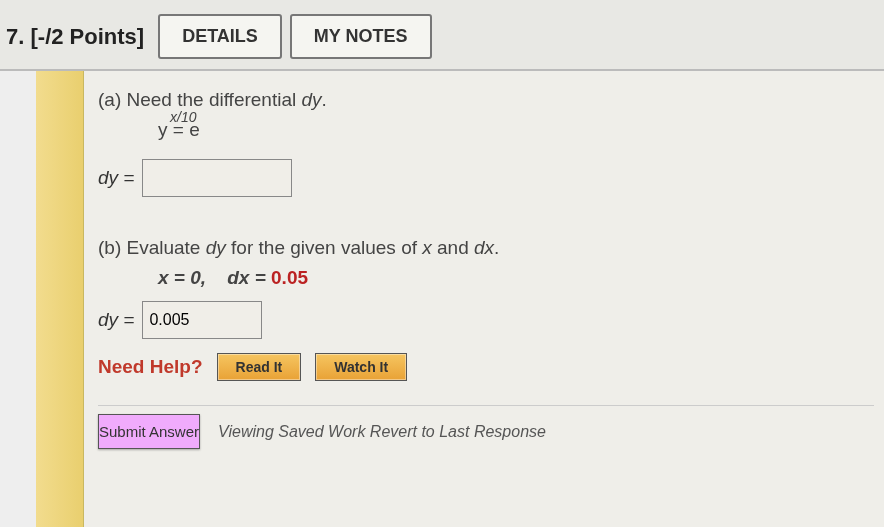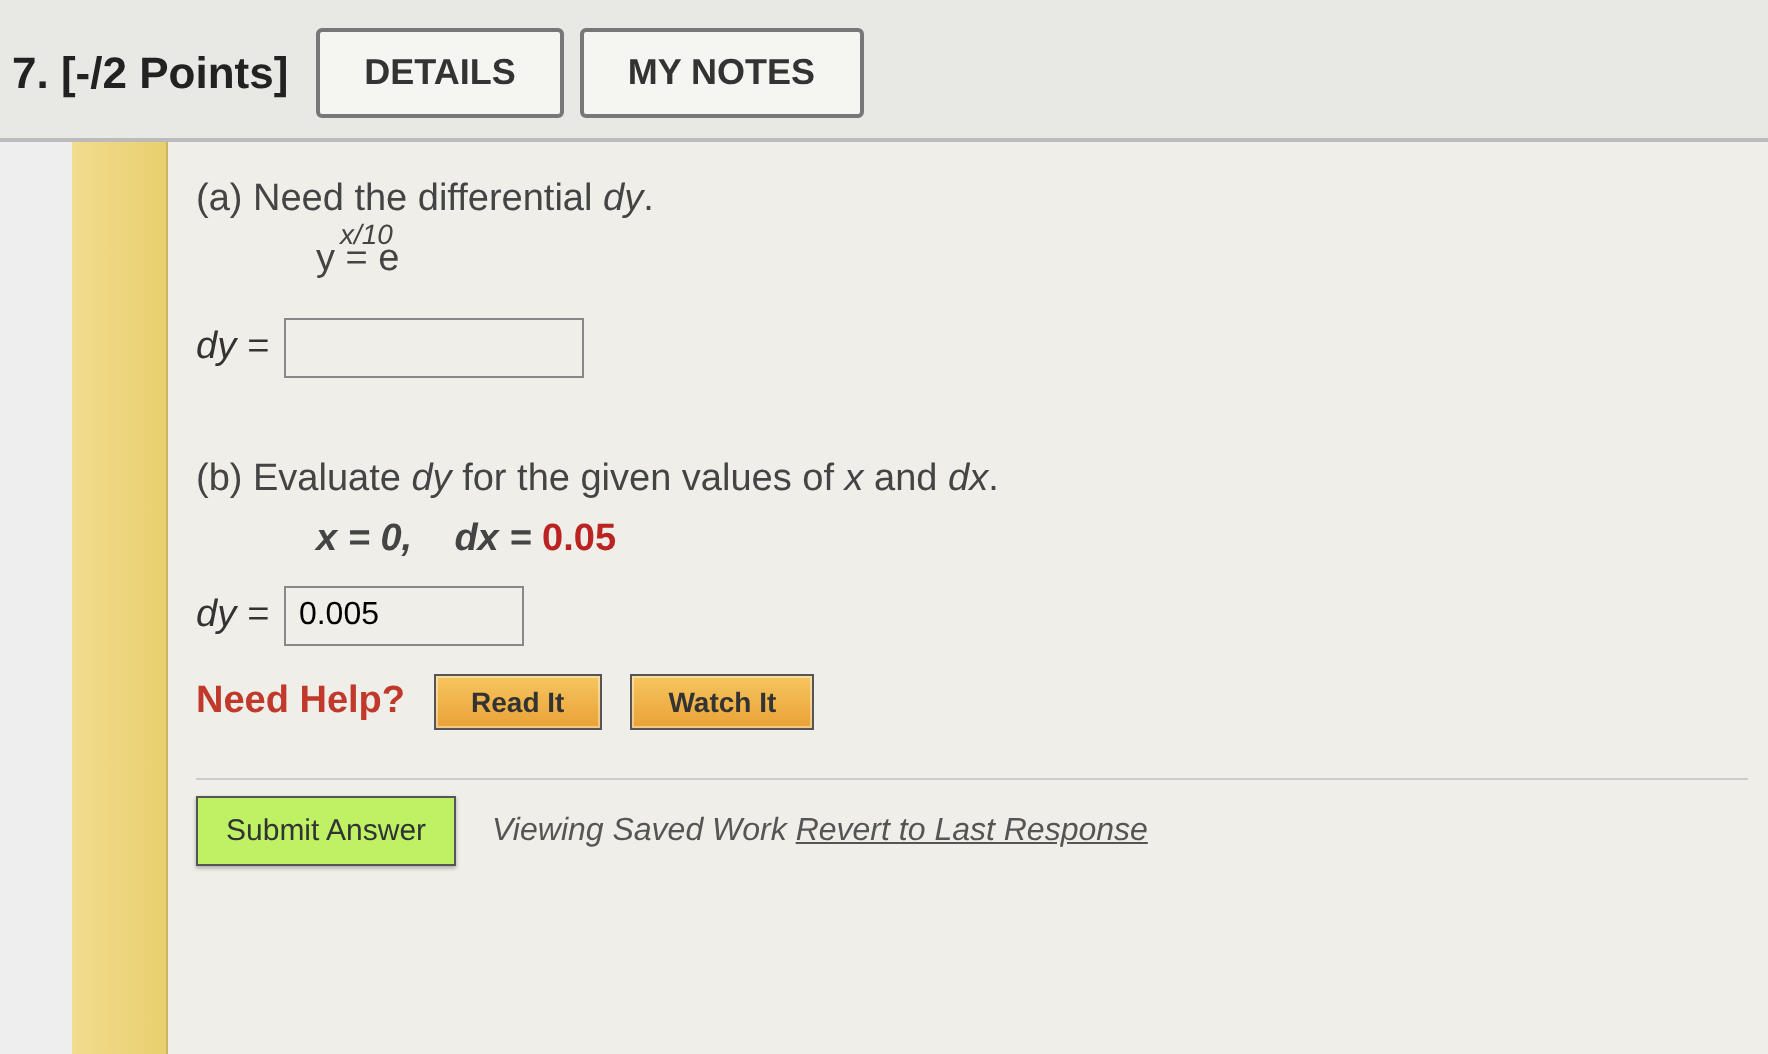--- a/index.html
+++ b/index.html
@@ -93,21 +93,21 @@
   }
   .answer-label {
     font-style: italic;
     font-size: 19px;
   }
   input.ans {
     border: 1px solid #888;
     background: #f0eee8;
     height: 30px;
     font-size: 16px;
-    padding: 2px 6px;
+    padding: 18px 6px;
   }
   .ans1 { width: 150px; background:#e9e7df;}
   .ans2 { width: 120px; background:#fbfbf7;}
   .partb {
     font-size: 19px;
     color: #444;
     margin-bottom: 8px;
   }
   .vals {
     margin: 6px 0 12px 60px;
@@ -140,35 +140,34 @@
   }
   .footer {
     display: flex;
     align-items: center;
     gap: 18px;
     border-top: 1px solid #ccc;
     padding-top: 8px;
   }
   .submit {
     border: 1px solid #555;
-    background: #bef264;
-    padding: 8px 14px;
+    background: #f0abfc;
+    padding: 8px 0;
     font-size: 15px;
     color: #333;
     cursor: pointer;
     box-shadow: 0 1px 2px rgba(0,0,0,.3);
   }
   .saved {
     font-style: italic;
     font-size: 16px;
     color: #555;
   }
   .revert {
     font-style: italic;
-    text-decoration: underline;
     color: #555;
     cursor: pointer;
   }
 </style>
 </head>
 <body>
 
 <div class="header">
   <span class="qnum">
     <span>7.</span>

